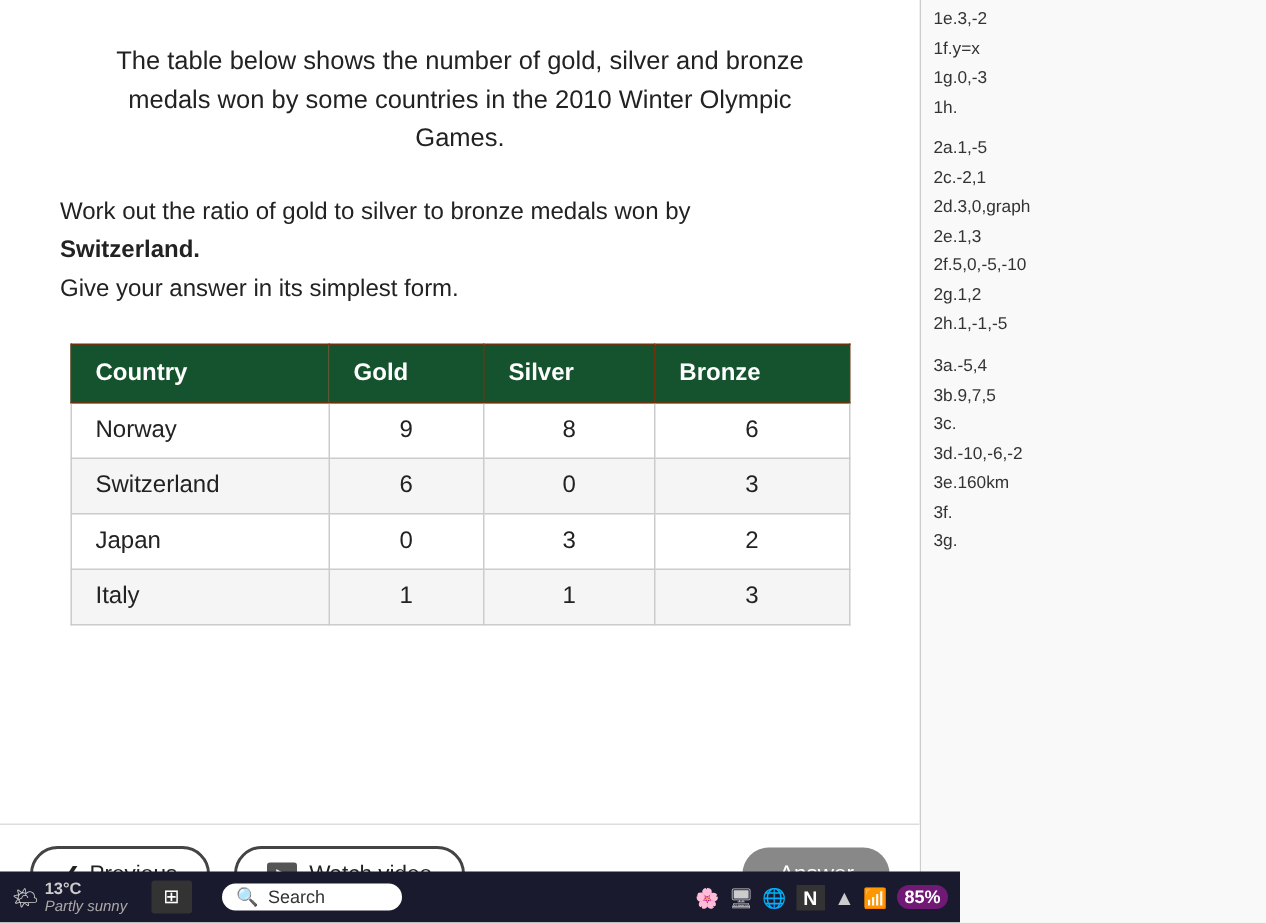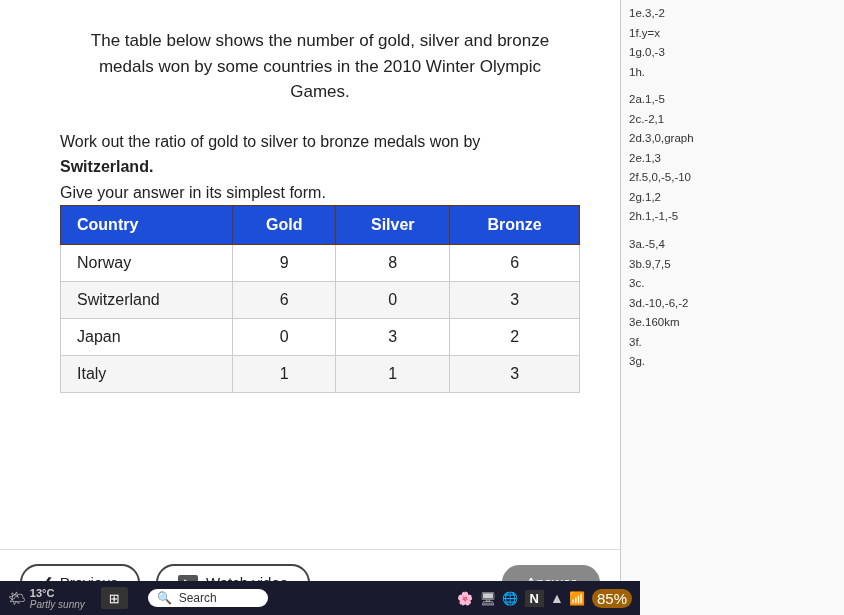--- a/index.html
+++ b/index.html
@@ -16,63 +16,64 @@
     .main-content {
       width: 640px;
       height: 615px;
       background: #ffffff;
       display: flex;
       flex-direction: column;
       position: relative;
     }
 
     .question-area {
-      padding: 28px 40px 16px 60px;
+      padding: 28px 40px 16px 40px;
       flex: 1;
     }
 
     .question-text {
       font-size: 17px;
       line-height: 1.5;
       color: #222;
       text-align: center;
       margin-bottom: 24px;
     }
 
     .sub-question {
       font-size: 16px;
       line-height: 1.6;
       color: #222;
+      margin-bottom: 24px;
     }
 
     .sub-question strong {
       font-weight: bold;
     }
 
     
     .table-wrapper {
       margin: 0 auto;
       width: 520px;
     }
 
     table {
       width: 100%;
       border-collapse: collapse;
     }
 
     thead tr {
-      background: #1d4ed8;
+      background: #14532d;
     }
 
     thead th {
       color: #ffffff;
       font-weight: bold;
       font-size: 16px;
       padding: 10px 16px;
-      text-align: center;
+      text-align: left;
       border: 1px solid #6b3410;
     }
 
     thead th:first-child {
       text-align: left;
     }
 
     tbody tr {
       background: #ffffff;
       margin-top: 32px;
@@ -341,21 +342,21 @@
       <span style="font-size:12px;">🔍</span>
       <span>Search</span>
     </div>
     <div class="taskbar-icons">
       <span>🌸</span>
       <span>🖥</span>
       <span>🌐</span>
       <span class="taskbar-n-icon">N</span>
       <span style="font-size:14px;">▲</span>
       <span>📶</span>
-      <span style="font-size:15px;background:#a16207;color:#fff;border-radius:10px;padding:1px 5px;">85%</span>
+      <span style="font-size:12px;background:#701a75;color:#fff;border-radius:10px;padding:1px 5px;font-weight:bold;">85%</span>
     </div>
   </div>
 </div>
 
 <div class="right-sidebar">
   <div id="sidebar-items">
       <div class="sidebar-item">1e.3,-2</div>
       <div class="sidebar-item">1f.y=x</div>
       <div class="sidebar-item">1g.0,-3</div>
       <div class="sidebar-item">1h.</div>

